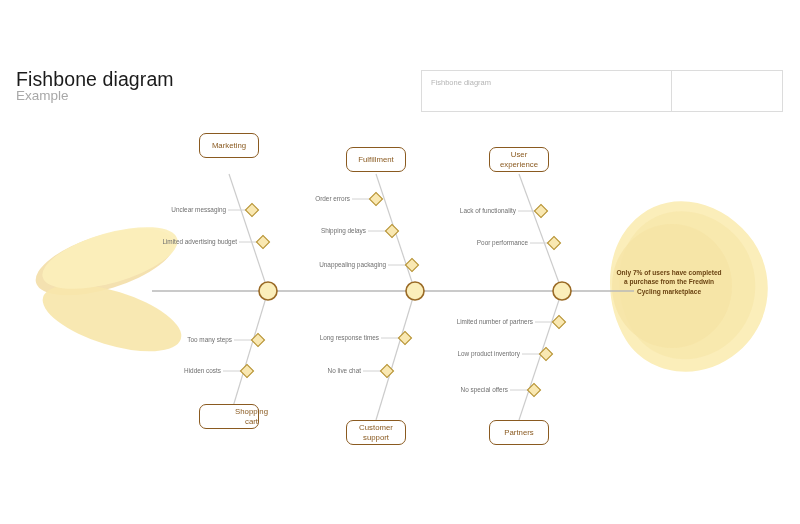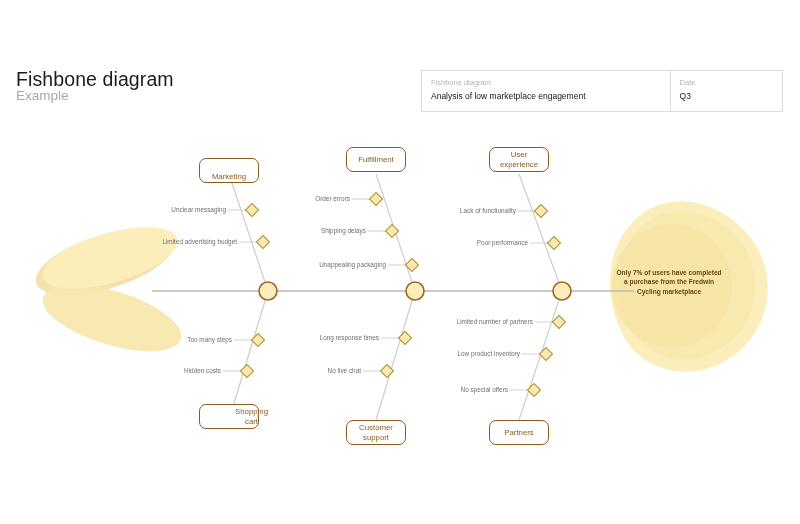--- a/index.html
+++ b/index.html
@@ -130,25 +130,20 @@
 <body>
 
 <div id="canvas">
 
   <div class="page-title">Fishbone diagram</div>
   <div class="page-subtitle">Example</div>
 
   <div class="info-box">
     <div class="info-cell wide">
       <div class="info-label">Fishbone diagram</div>
-      <div class="info-value">Analysis of low marketplace engagement</div>
-    </div>
-    <div class="info-cell narrow">
-      <div class="info-label">Date</div>
-      <div class="info-value">Q3</div>
     </div>
   </div>
 
   <div class="diagram">
     <svg width="800" height="524" viewBox="0 0 800 524" xmlns="http://www.w3.org/2000/svg">
 
       <g>
         <ellipse cx="105" cy="262" rx="72" ry="27" fill="#f2dca2" opacity="0.85" transform="rotate(-17 105 262)"></ellipse>
         <ellipse cx="112" cy="318" rx="72" ry="27" fill="#f7e6ab" opacity="0.92" transform="rotate(17 112 318)"></ellipse>
         <ellipse cx="110" cy="258" rx="70" ry="25" fill="#fbeeba" opacity="0.95" transform="rotate(-16 110 258)"></ellipse>
@@ -223,21 +218,21 @@
         <rect x="-4.6" y="-4.6" width="9.2" height="9.2" transform="translate(405,338) rotate(45)"></rect>
         <rect x="-4.6" y="-4.6" width="9.2" height="9.2" transform="translate(387,371) rotate(45)"></rect>
 
         <rect x="-4.6" y="-4.6" width="9.2" height="9.2" transform="translate(559,322) rotate(45)"></rect>
         <rect x="-4.6" y="-4.6" width="9.2" height="9.2" transform="translate(546,354) rotate(45)"></rect>
         <rect x="-4.6" y="-4.6" width="9.2" height="9.2" transform="translate(534,390) rotate(45)"></rect>
       </g>
     </svg>
   </div>
 
-  <div class="cat-box" style="left:199px; top:158px;align-items:flex-end;">
+  <div class="cat-box" style="left:199px; top:133px;">
     <span>Marketing</span>
   </div>
   <div class="cat-box" style="left:346px; top:147px;text-align:right;">
     <span>Fulfillment</span>
   </div>
   <div class="cat-box" style="left:489px; top:147px;">
     <span>User experience</span>
   </div>
 
   <div class="cat-box" style="left:199px; top:404px;padding-left:48px;">

